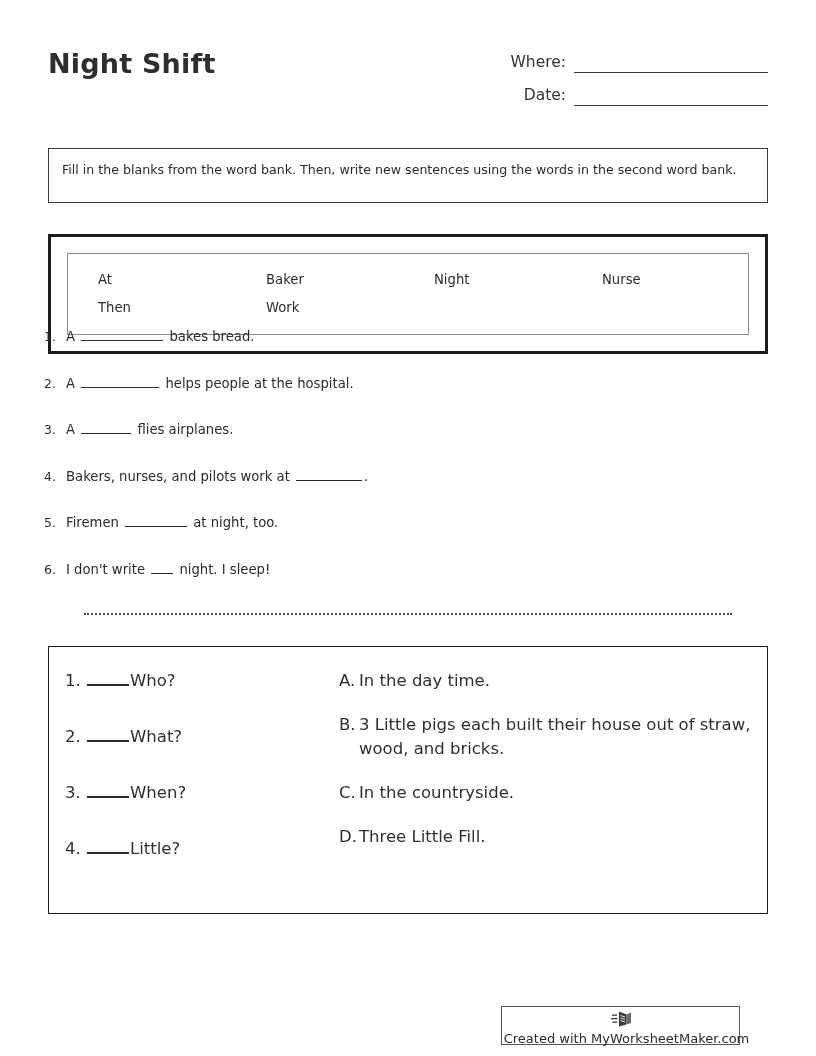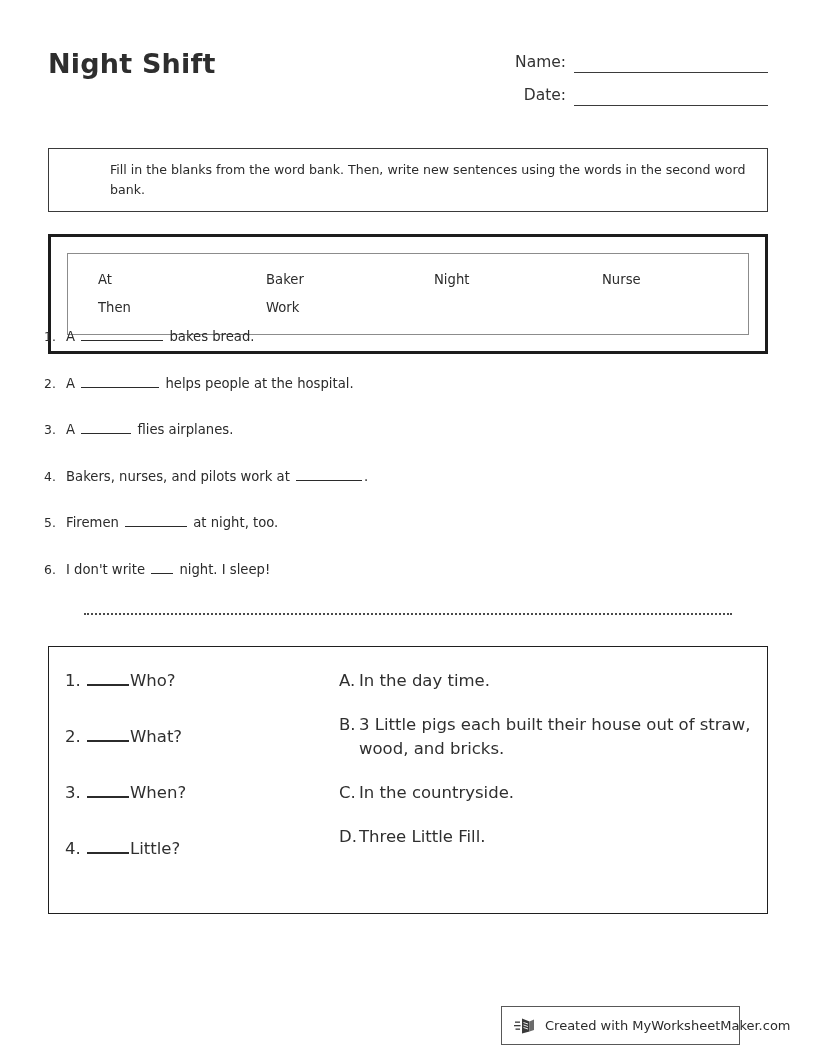--- a/index.html
+++ b/index.html
@@ -74,21 +74,20 @@
     width: 720px;
     box-sizing: border-box;
     border: 1px solid #3a3a3a;
     padding: 11px 13px 12px 13px;
     min-height: 55px;
   }
   .instructions-text {
     font-size: 12.6px;
     line-height: 1.55;
     color: #2b2b2b;
-    margin-left: 48px;
   }
 
   
   .wordbank-box {
     position: absolute;
     left: 48px;
     top: 234px;
     width: 720px;
     box-sizing: border-box;
     border: 3px solid #1c1c1c;
@@ -223,20 +222,21 @@
     left: 501px;
     top: 1006px;
     width: 239px;
     height: 39px;
     box-sizing: border-box;
     border: 1px solid #585858;
     background: #ffffff;
     display: flex;
     align-items: center;
     padding-left: 12px;
+    flex-direction: column;
   }
   .footer-logo {
     width: 24px;
     height: 24px;
     flex: 0 0 24px;
     margin-right: 7px;
     display: block;
   }
   .footer-text {
     font-size: 13px;
@@ -247,21 +247,21 @@
 </head>
 <body>
 
 <div class="page">
 
   <div class="header">
     <div class="worksheet-title">Night Shift</div>
 
     <div class="meta-fields">
       <div class="meta-row">
-        <span class="meta-label">Name:</span>
+        <span class="meta-label">Where:</span>
         <span class="meta-line"></span>
       </div>
       <div class="meta-row">
         <span class="meta-label">Date:</span>
         <span class="meta-line"></span>
       </div>
     </div>
   </div>
 
   <div class="instructions-box">

